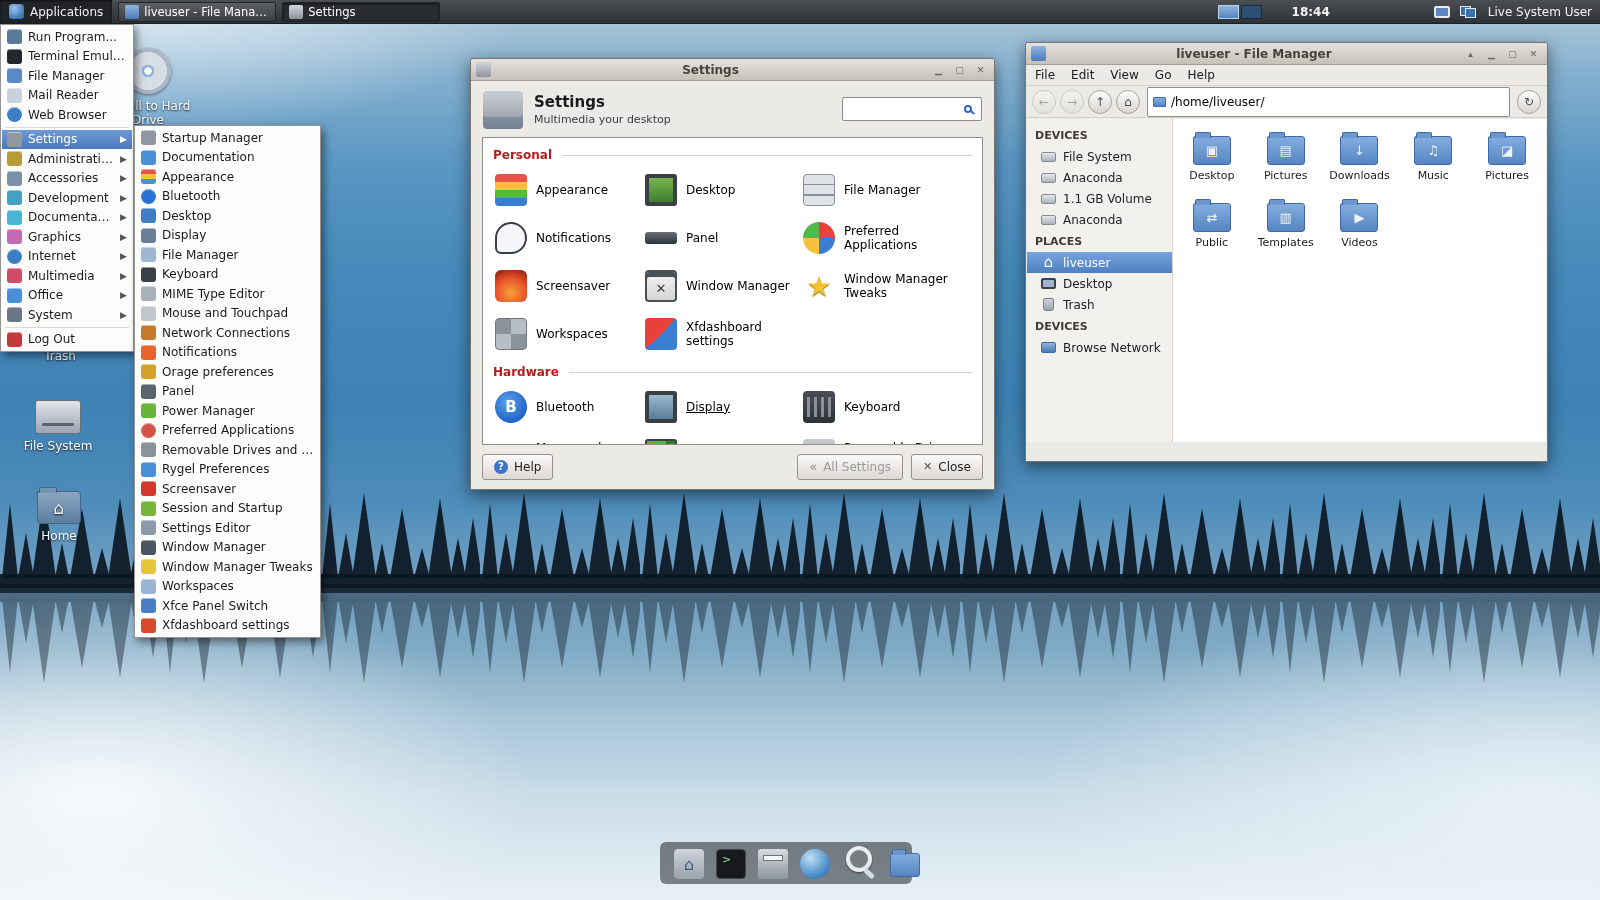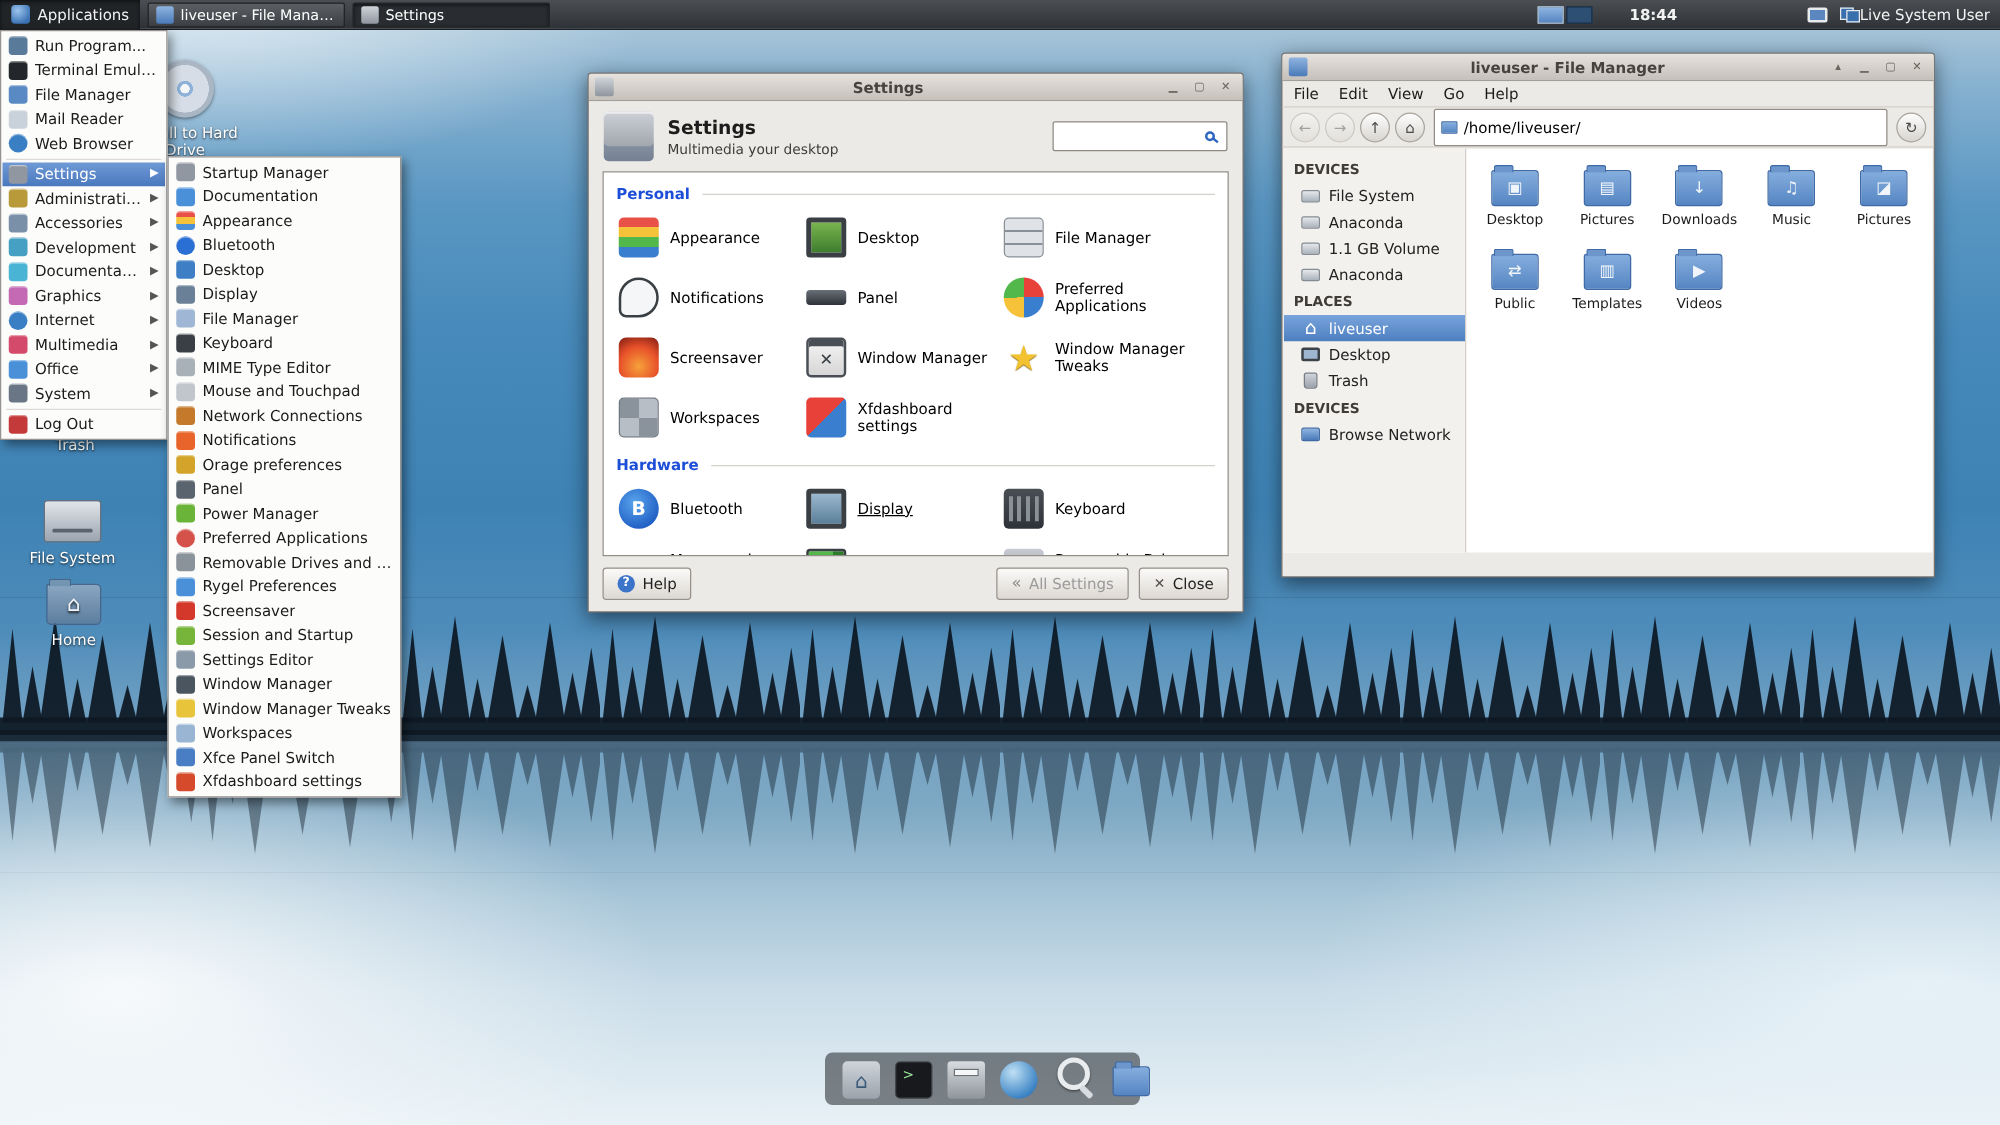--- a/index.html
+++ b/index.html
@@ -40,21 +40,21 @@
   .pager { margin-left:auto; display:flex; gap:2px; align-items:center; }
   .ws { width:21px; height:14px; background:#2e4f74; border:1px solid #1b2c40; }
   .ws.active { background:linear-gradient(#8fb4e0,#5585c2); border-color:#b8d2ec; }
   .clock { margin-left:30px; font-weight:bold; }
   .tray { margin-left:104px; display:flex; gap:10px; align-items:center; }
   .tray-display { width:16px; height:12px; border:2px solid #e8eaec; border-radius:2px; background:#5a87c0; }
   .tray-network { width:16px; height:12px; position:relative; }
   .tray-network::before, .tray-network::after { content:""; position:absolute; width:9px; height:8px;
     border:1px solid #e8eaec; background:#3a6fae; }
   .tray-network::before { left:0; top:0; } .tray-network::after { right:0; bottom:0; }
-  .user { margin-left:0; margin-right:8px; }
+  .user { margin-left:12px; margin-right:8px; }
 
   
   .menu { position:absolute; background:#fcfcfb; border:1px solid #979390;
     box-shadow:3px 4px 8px rgba(0,0,0,.45); z-index:200; padding:2px 1px; }
   .appmenu { left:0; top:24px; width:134px; }
   .submenu { left:134px; top:125px; width:187px; }
   .menu-item { height:19.5px; display:flex; align-items:center; gap:6px; padding:0 5px; color:#1b1b1b; }
   .menu-item .lbl { white-space:nowrap; overflow:hidden; text-overflow:ellipsis; }
   .menu-item .arrow { margin-left:auto; font-size:9px; color:#555; }
   .menu-item.selected { background:linear-gradient(#6f9ad6,#4a78be); color:#fff; }
@@ -85,21 +85,21 @@
   .sw-sub { font-size:11px; color:#3c3c3c; margin-top:2px; }
   .sw-search { margin-left:auto; width:140px; height:24px; border:1px solid #8f8a84; background:#fff;
     border-radius:2px; display:flex; align-items:center; padding:0 3px 0 6px; }
   .search-field { flex:1; min-width:0; border:0; outline:0; background:transparent;
     font:12px "DejaVu Sans",sans-serif; }
   .mag { width:8px; height:8px; border:2px solid #2f66c0; border-radius:50%; position:relative; margin-right:6px; }
   .mag::after { content:""; position:absolute; width:6px; height:2px; background:#2f66c0;
     right:-5px; bottom:-2px; transform:rotate(40deg); }
   .sw-content { position:absolute; left:11px; right:11px; top:78px; bottom:44px; background:#fff;
     border:1px solid #938e88; overflow:hidden; padding:7px 10px; }
-  .sec-head { display:flex; align-items:center; gap:10px; font-weight:bold; color:#1d4ed8; margin:3px 0 9px; }
+  .sec-head { display:flex; align-items:center; gap:10px; font-weight:bold; color:#b91c1c; margin:3px 0 9px; }
   .sec-head::after { content:""; flex:1; height:1px; background:#d4d0cb; }
   .tiles { display:grid; grid-template-columns:150px 158px 1fr; row-gap:10px; margin:0 0 12px 2px; }
   .tile { display:flex; align-items:center; gap:9px; min-height:38px; }
   .tile-icon { width:32px; height:32px; flex:none; border-radius:4px; position:relative; }
   .tile-label { font-size:12px; line-height:1.2; }
   .tile-label.focused { text-decoration:underline; }
   .ti-appearance { background:linear-gradient(180deg,#e85048 0 25%,#f5c23a 25% 50%,#52b84c 50% 75%,#3a7ecf 75% 100%); }
   .ti-desktop-mon, .ti-display-mon { background:linear-gradient(#79b44e,#3e7d2e); border:4px solid #3a3f44; border-radius:3px; }
   .ti-display-mon { background:linear-gradient(#9ab8ce,#5a7f9a); }
   .ti-filemgr { background:repeating-linear-gradient(180deg,#dfe3e8 0 9px,#8a9098 9px 10.5px); border:1px solid #8a9098; }
@@ -252,21 +252,21 @@
   <span style="width:86px;">Install to Hard Drive</span>
 </div>
 <div class="dicon" style="left:10px;top:306px;width:100px;">
   <span class="di-trash"></span>
   <span>Trash</span>
 </div>
 <div class="dicon" style="left:8px;top:394px;width:100px;">
   <span class="di-fs"></span>
   <span>File System</span>
 </div>
-<div class="dicon" style="left:9px;top:462px;width:100px;">
+<div class="dicon" style="left:9px;top:486px;width:100px;">
   <span class="di-home-ic"></span>
   <span>Home</span>
 </div>
 
 <div class="window settings-win">
   <div class="titlebar">
     <span class="win-ic win-ic-settings"></span>
     <span class="t">Settings</span>
     <span class="tbb">▁</span>
     <span class="tbb">▢</span>

